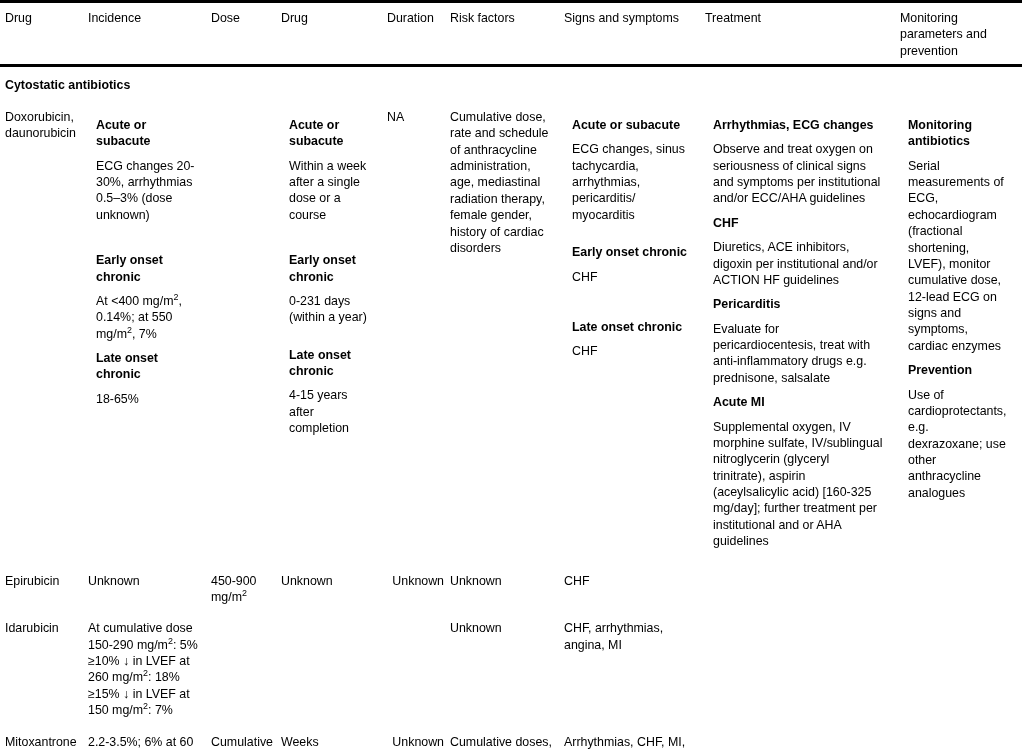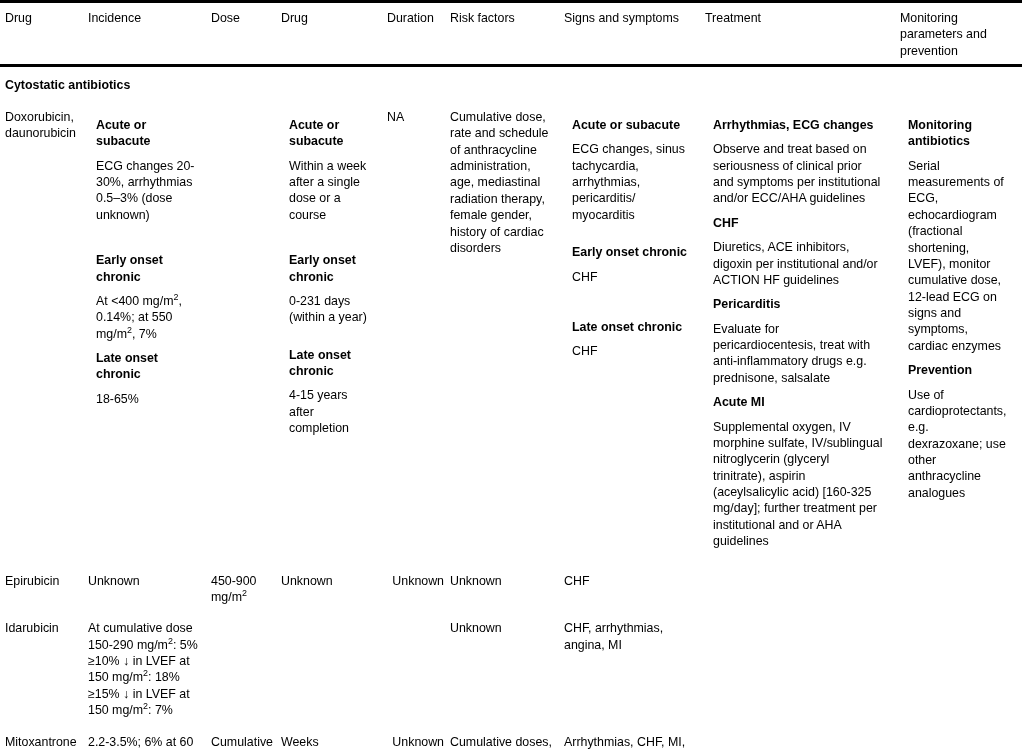--- a/index.html
+++ b/index.html
@@ -189,21 +189,21 @@
             <div class="gap"></div>
             <div class="gap-sm"></div>
             <div class="blk b">Late onset chronic</div>
             <div class="blk">CHF</div>
           </div>
         </td>
 
         <td>
           <div class="cell">
             <div class="blk b">Arrhythmias, ECG changes</div>
-            <div class="blk">Observe and treat based on seriousness of clinical prior and symptoms per institutional and/or ECC/AHA guidelines</div>
+            <div class="blk">Observe and treat oxygen on seriousness of clinical signs and symptoms per institutional and/or ECC/AHA guidelines</div>
             <div class="blk b">CHF</div>
             <div class="blk">Diuretics, ACE inhibitors, digoxin per institutional and/or ACTION HF guidelines</div>
             <div class="blk b">Pericarditis</div>
             <div class="blk">Evaluate for pericardiocentesis, treat with anti-inflammatory drugs e.g. prednisone, salsalate</div>
             <div class="blk b">Acute MI</div>
             <div class="blk">Supplemental oxygen, IV morphine sulfate, IV/sublingual nitroglycerin (glyceryl trinitrate), aspirin (aceylsalicylic acid) [160-325 mg/day]; further treatment per institutional and or AHA guidelines</div>
           </div>
         </td>
 
         <td>
@@ -244,21 +244,21 @@
         <td>
           <div class="cell"></div>
         </td>
       </tr>
 
       <tr class="data-row">
         <td>
           <div class="cell pad-left">Idarubicin</div>
         </td>
         <td>
-          <div class="cell"><span>At cumulative dose 150-290 mg/m</span><sup>2</sup><span>: 5% ≥10% ↓ in LVEF at 150 mg/m</span><sup>2</sup><span>: 18% ≥15% ↓ in LVEF at 150 mg/m</span><sup>2</sup><span>: 7%</span></div>
+          <div class="cell"><span>At cumulative dose 150-290 mg/m</span><sup>2</sup><span>: 5% ≥10% ↓ in LVEF at 260 mg/m</span><sup>2</sup><span>: 18% ≥15% ↓ in LVEF at 150 mg/m</span><sup>2</sup><span>: 7%</span></div>
         </td>
         <td>
           <div class="cell"></div>
         </td>
         <td>
           <div class="cell"></div>
         </td>
         <td>
           <div class="cell right"></div>
         </td>

